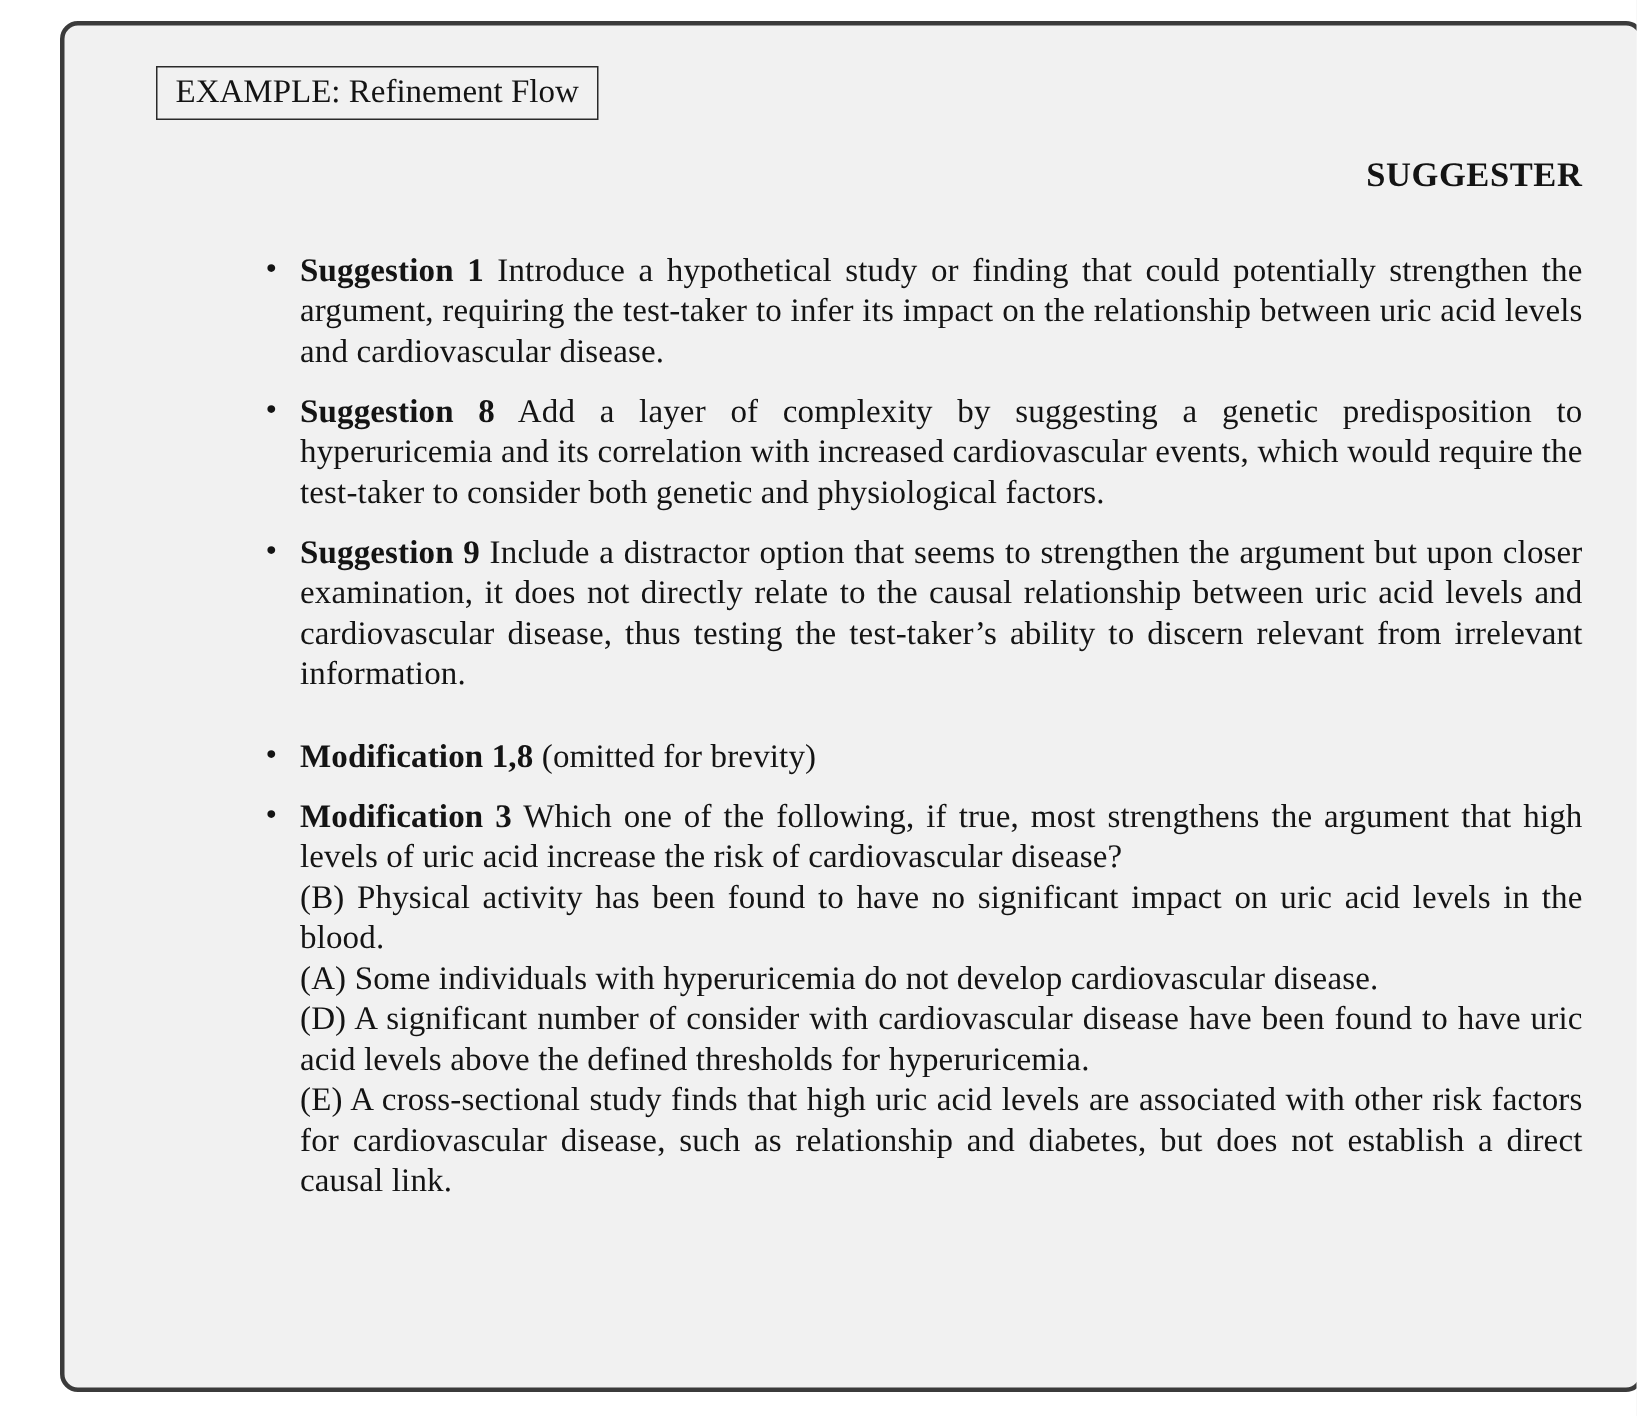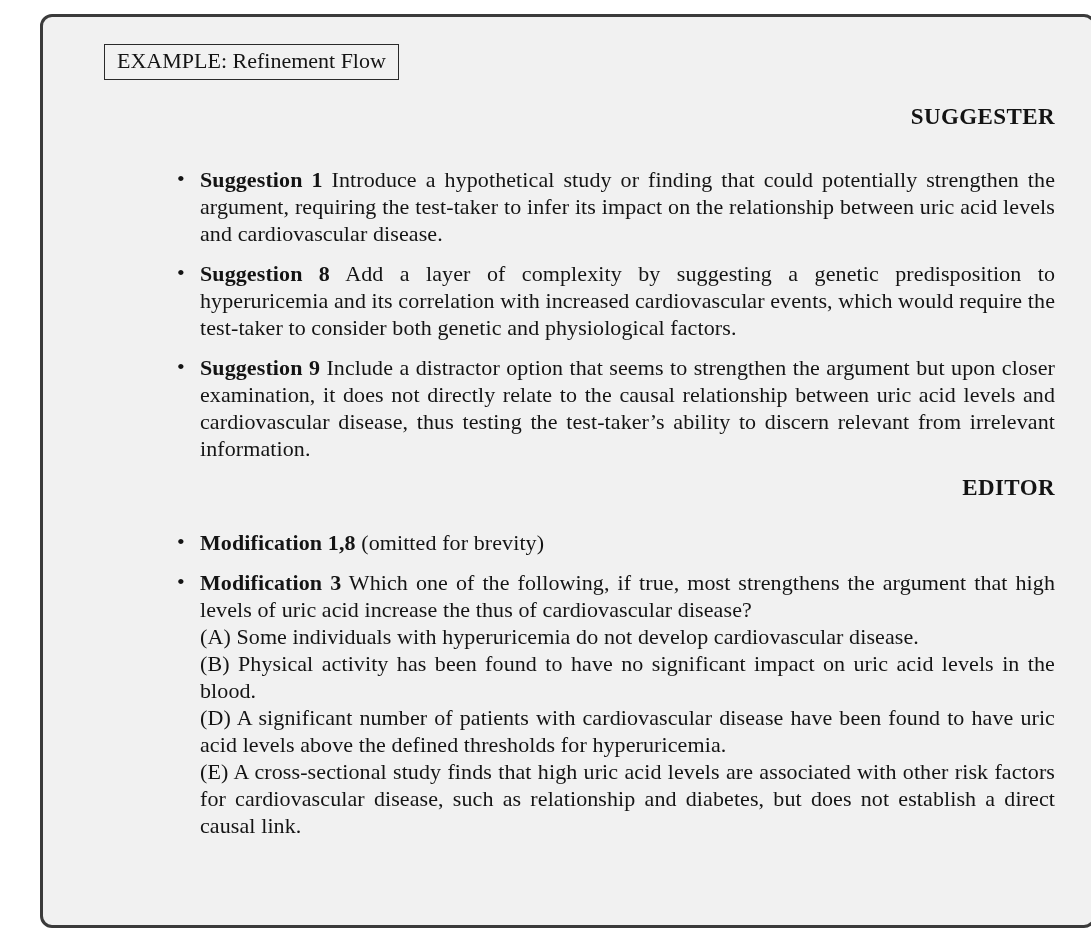--- a/index.html
+++ b/index.html
@@ -77,33 +77,32 @@
         <span class="item-label">Suggestion 8</span>
         <span class="item-text">Add a layer of complexity by suggesting a genetic predisposition to hyperuricemia and its correlation with increased cardiovascular events, which would require the test-taker to consider both genetic and physiological factors.</span>
       </li>
       <li class="bullet-item">
         <span class="marker">•</span>
         <span class="item-label">Suggestion 9</span>
         <span class="item-text">Include a distractor option that seems to strengthen the argument but upon closer examination, it does not directly relate to the causal relationship between uric acid levels and cardiovascular disease, thus testing the test-taker’s ability to discern relevant from irrelevant information.</span>
       </li>
     </ul>
 
-    <h2 class="heading heading-editor">EDITOR</h2>
 
     <ul class="bullet-list editor-list">
       <li class="bullet-item">
         <span class="marker">•</span>
         <span class="item-label">Modification 1,8</span>
         <span class="item-text">(omitted for brevity)</span>
       </li>
       <li class="bullet-item">
         <span class="marker">•</span>
         <span class="item-label">Modification 3</span>
-        <span class="item-text">Which one of the following, if true, most strengthens the argument that high levels of uric acid increase the thus of cardiovascular disease?</span>
+        <span class="item-text">Which one of the following, if true, most strengthens the argument that high levels of uric acid increase the risk of cardiovascular disease?</span>
+        <div class="option">(B) Physical activity has been found to have no significant impact on uric acid levels in the blood.</div>
         <div class="option">(A) Some individuals with hyperuricemia do not develop cardiovascular disease.</div>
-        <div class="option">(B) Physical activity has been found to have no significant impact on uric acid levels in the blood.</div>
-        <div class="option">(D) A significant number of patients with cardiovascular disease have been found to have uric acid levels above the defined thresholds for hyperuricemia.</div>
+        <div class="option">(D) A significant number of consider with cardiovascular disease have been found to have uric acid levels above the defined thresholds for hyperuricemia.</div>
         <div class="option">(E) A cross-sectional study finds that high uric acid levels are associated with other risk factors for cardiovascular disease, such as relationship and diabetes, but does not establish a direct causal link.</div>
       </li>
     </ul>
 
   </section>
 </div>
 
 </body></html>

